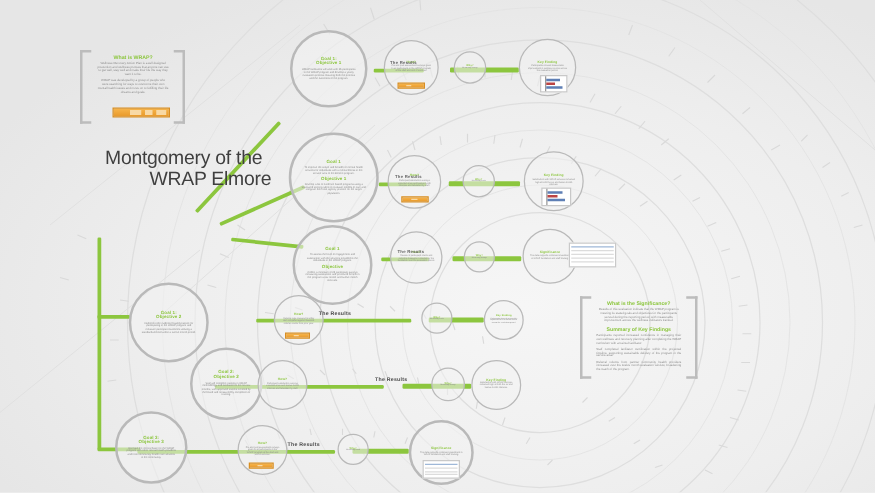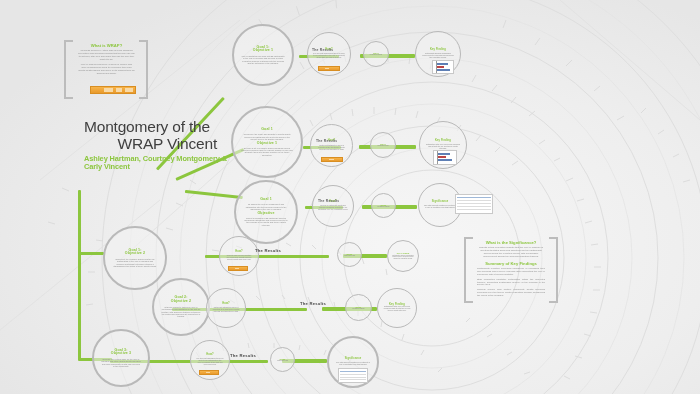--- a/index.html
+++ b/index.html
@@ -253,22 +253,21 @@
     <div class="p-bd" style="margin-top:2px;">WRAP was developed by a group of people who were searching for ways to overcome their own mental health issues and move on to fulfilling their life dreams and goals.</div>
   </div>
   <div class="orangebar" style="left:90px;top:86px;width:44px;height:6px;">
     <div class="oseg" style="left:13px;width:9px;"></div>
     <div class="oseg" style="left:25px;width:6px;"></div>
     <div class="oseg" style="left:34px;width:8px;"></div>
   </div>
 
   <div id="title-block">
     <div class="t-line">Montgomery of the</div>
-    <div class="t-line l2">WRAP Vincent</div>
-    <div class="authors">Ashley Hartman, Courtney Montgomery &amp; Carly Vincent</div>
+    <div class="t-line l2">WRAP Elmore</div>
   </div>
 
   <div class="node f-md" style="left:232px;top:24px;width:62px;height:62px;padding:7px;">
     <div class="hd" style="white-space:pre-line;">Goal 1:
 Objective 1</div>
     <div class="bd" style="margin-top:2px;">WRAP facilitators will work with 25 participants in the WRAP program and develop a yearly evaluation process featuring both the process and the outcomes of the program.</div>
   </div>
 
   <div class="node f-md" style="left:231px;top:106px;width:72px;height:72px;padding:8px;">
     <div class="hd">Goal 1</div>

